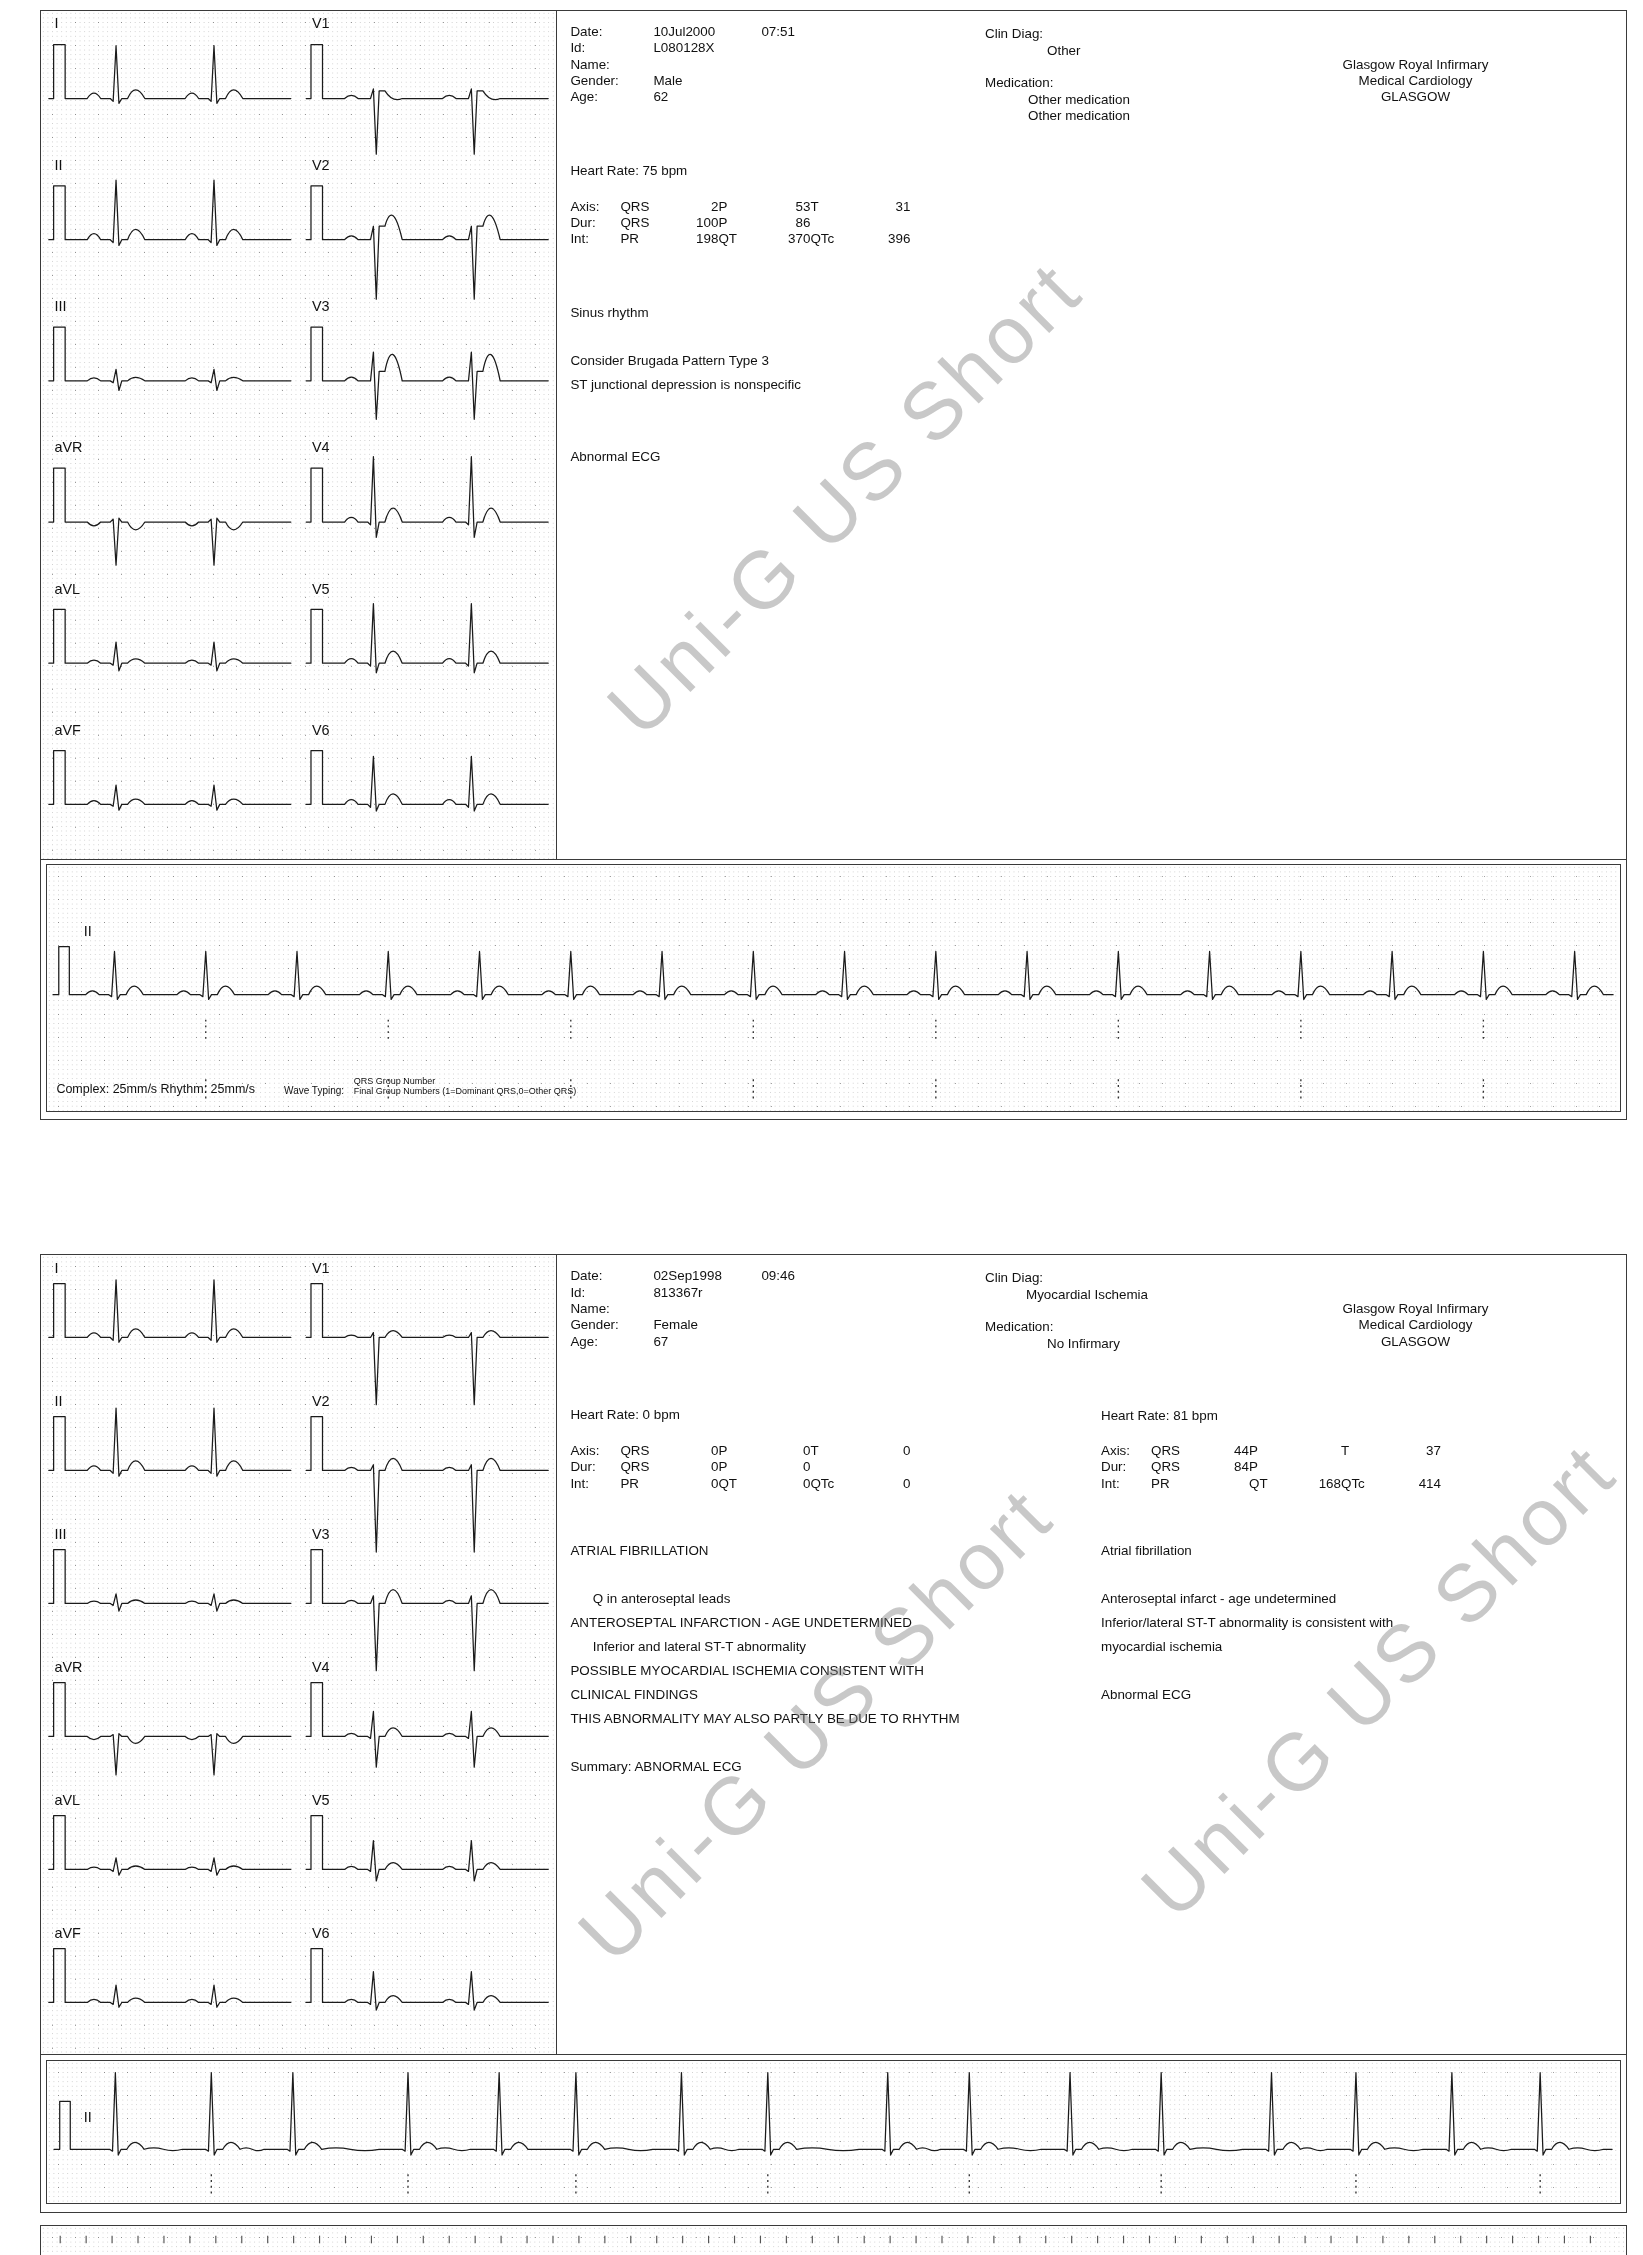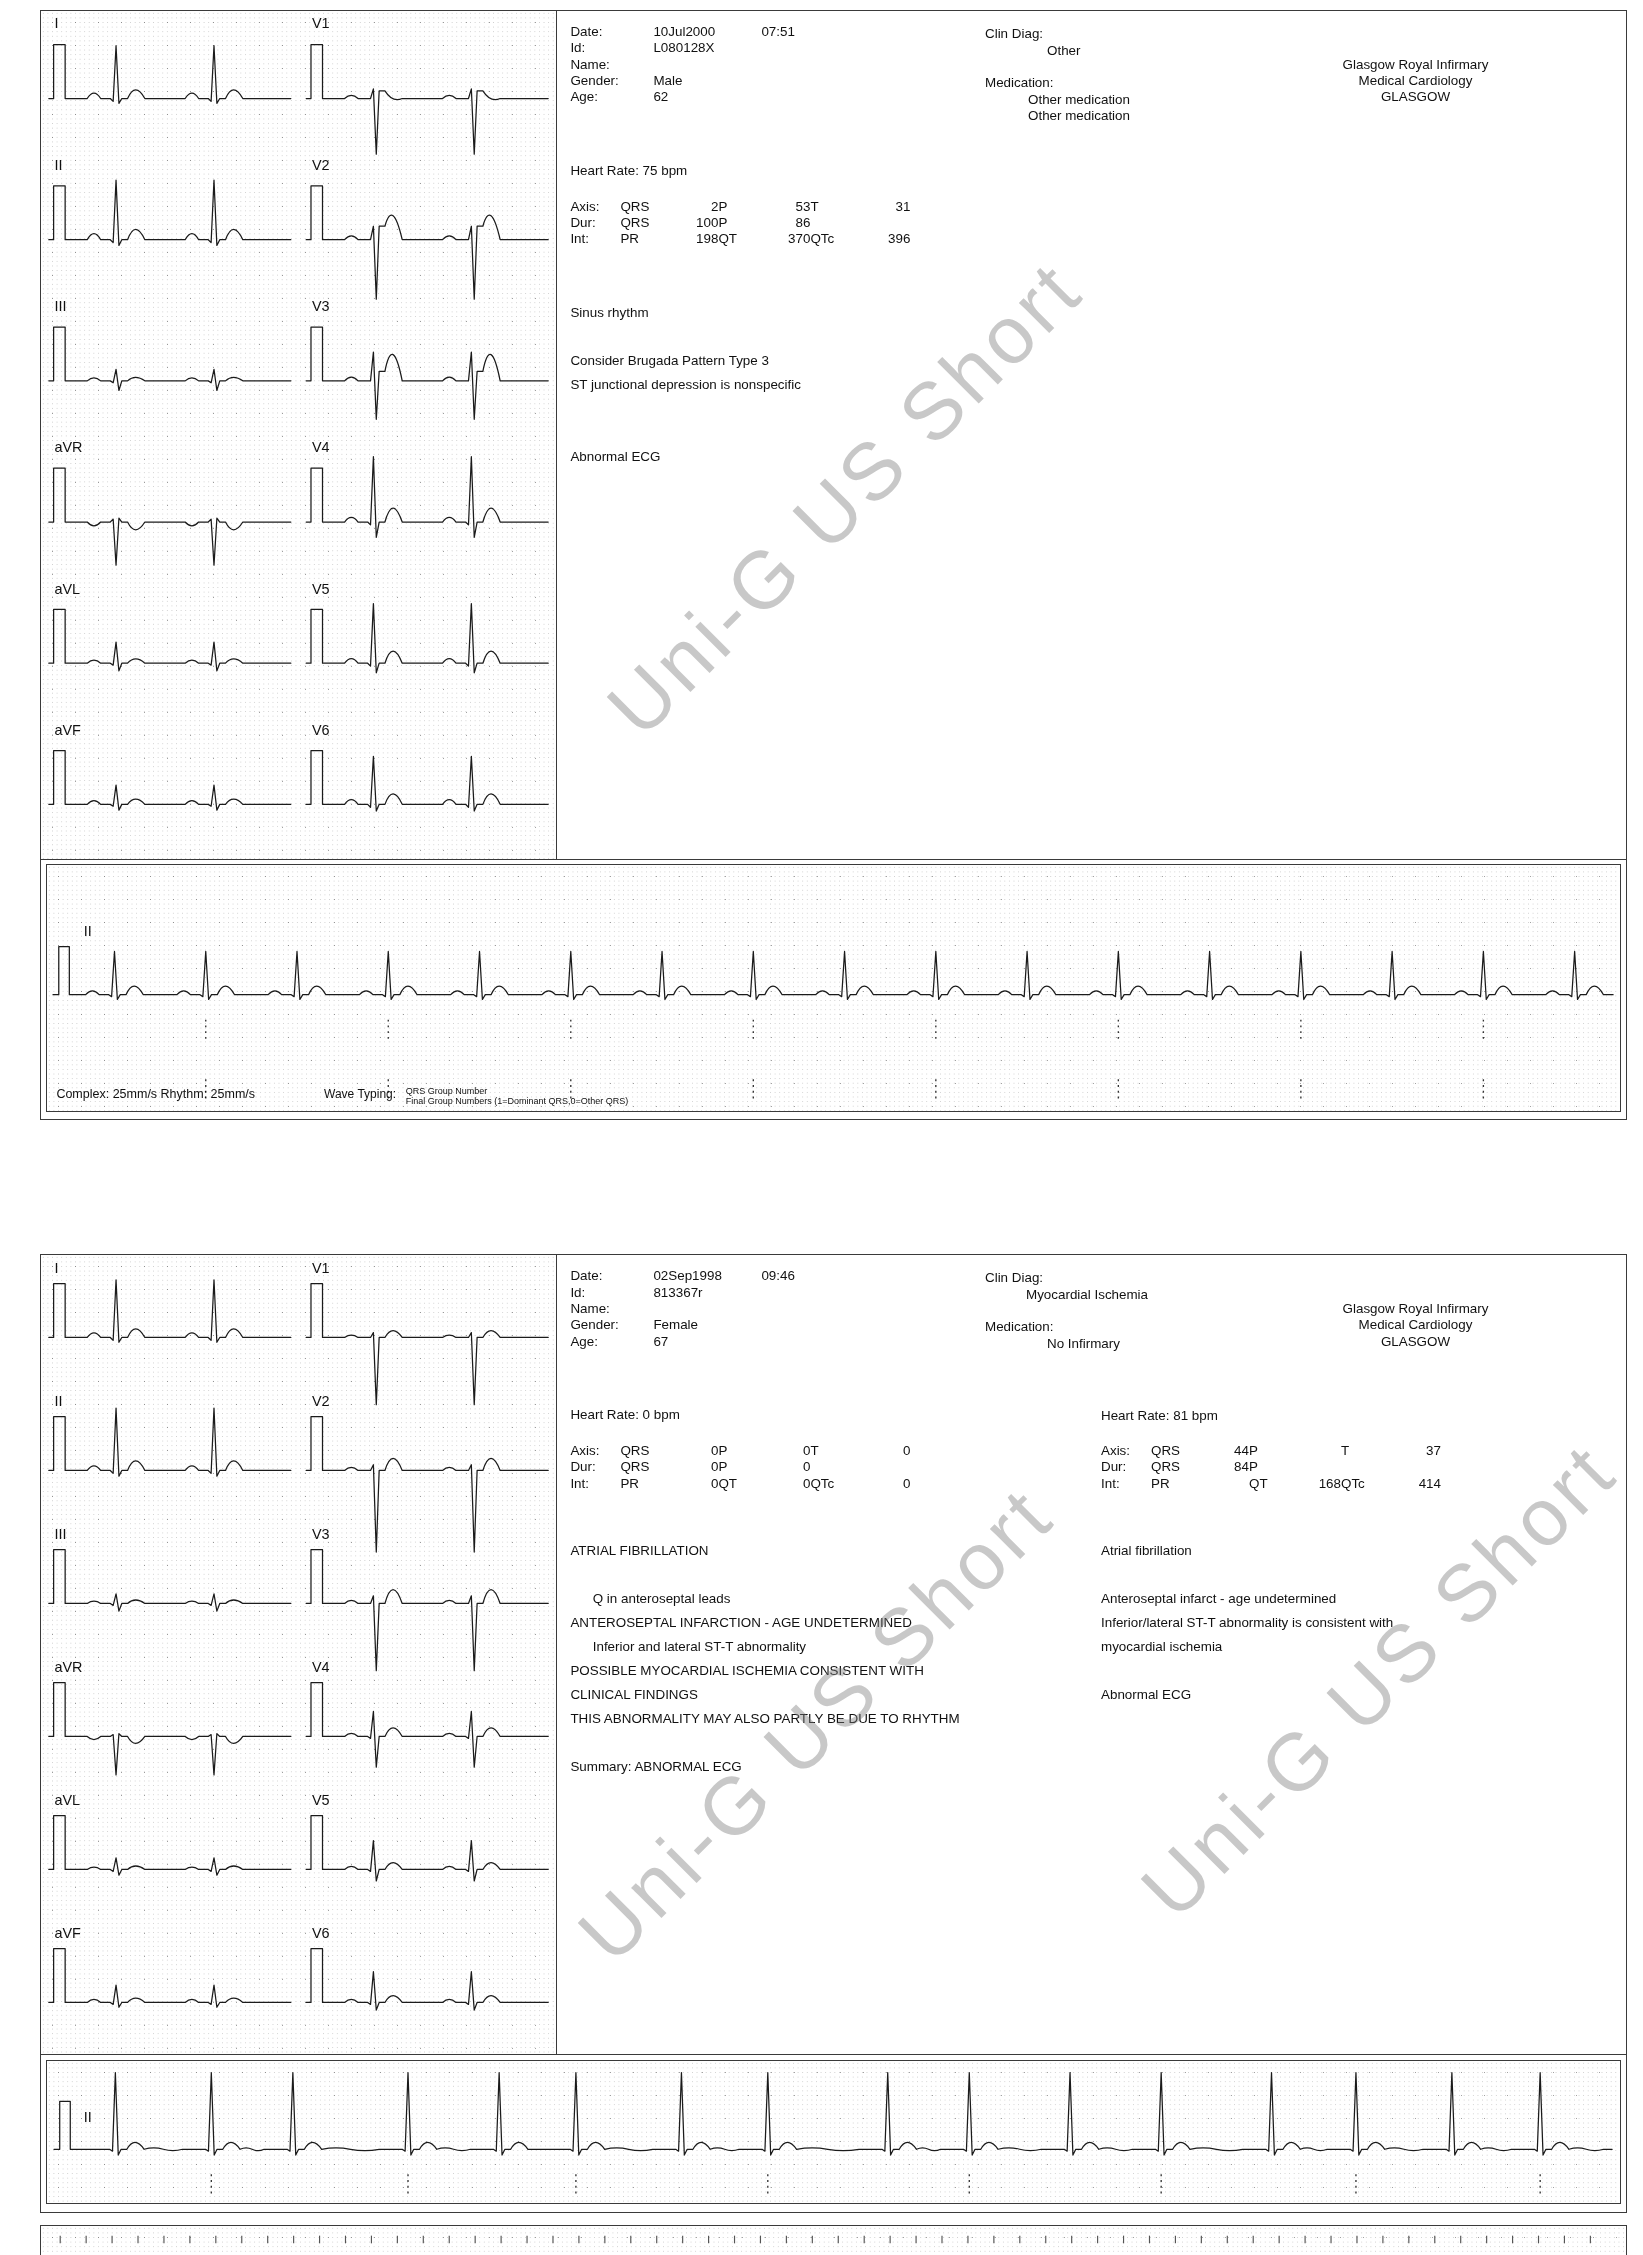--- a/index.html
+++ b/index.html
@@ -23,23 +23,23 @@
   .pre{white-space:pre}
   .demo{position:absolute;left:13.4px;top:13.4px}
   .drow{display:grid;grid-template-columns:83px 108px auto;line-height:16.3px}
   .meas{display:grid;grid-template-columns:50px 54px 44px 48px 44px 56px 44px;line-height:16.3px}
   .mval{text-align:right}
   .inst{position:absolute;left:700px;top:46px;width:317px;text-align:center;line-height:16.3px;white-space:pre}
   .interp{line-height:24px}
   .hr-line{position:absolute}
   .rhythm-outer{padding:4.8px}
   .rhythm-box{position:relative;border:1px solid #3a3a3a;overflow:hidden}
-  .strip-footer{position:absolute;left:9.6px;bottom:5px;display:flex;align-items:flex-start;z-index:4}
+  .strip-footer{position:absolute;left:9.6px;bottom:15px;display:flex;align-items:flex-end;z-index:4}
   .sf-speed{font-size:12.5px}
-  .sf-wt-label{font-size:12px;margin-left:69px}
+  .sf-wt-label{font-size:10px;margin-left:29px}
   .sf-wt{font-size:9px;margin-left:9.6px;line-height:9.6px}
   .watermark{position:absolute;transform:rotate(-45deg);font-size:81px;letter-spacing:4.8px;
     color:rgba(125,125,125,.42);white-space:nowrap;pointer-events:none;z-index:5}
   .caption{position:absolute;font-family:"Liberation Serif",serif;font-size:32px;color:#000}
   .partial-strip{position:absolute;border:1px solid #3a3a3a;overflow:hidden}
 </style>
 </head>
 <body>
 
 <div class="page">

